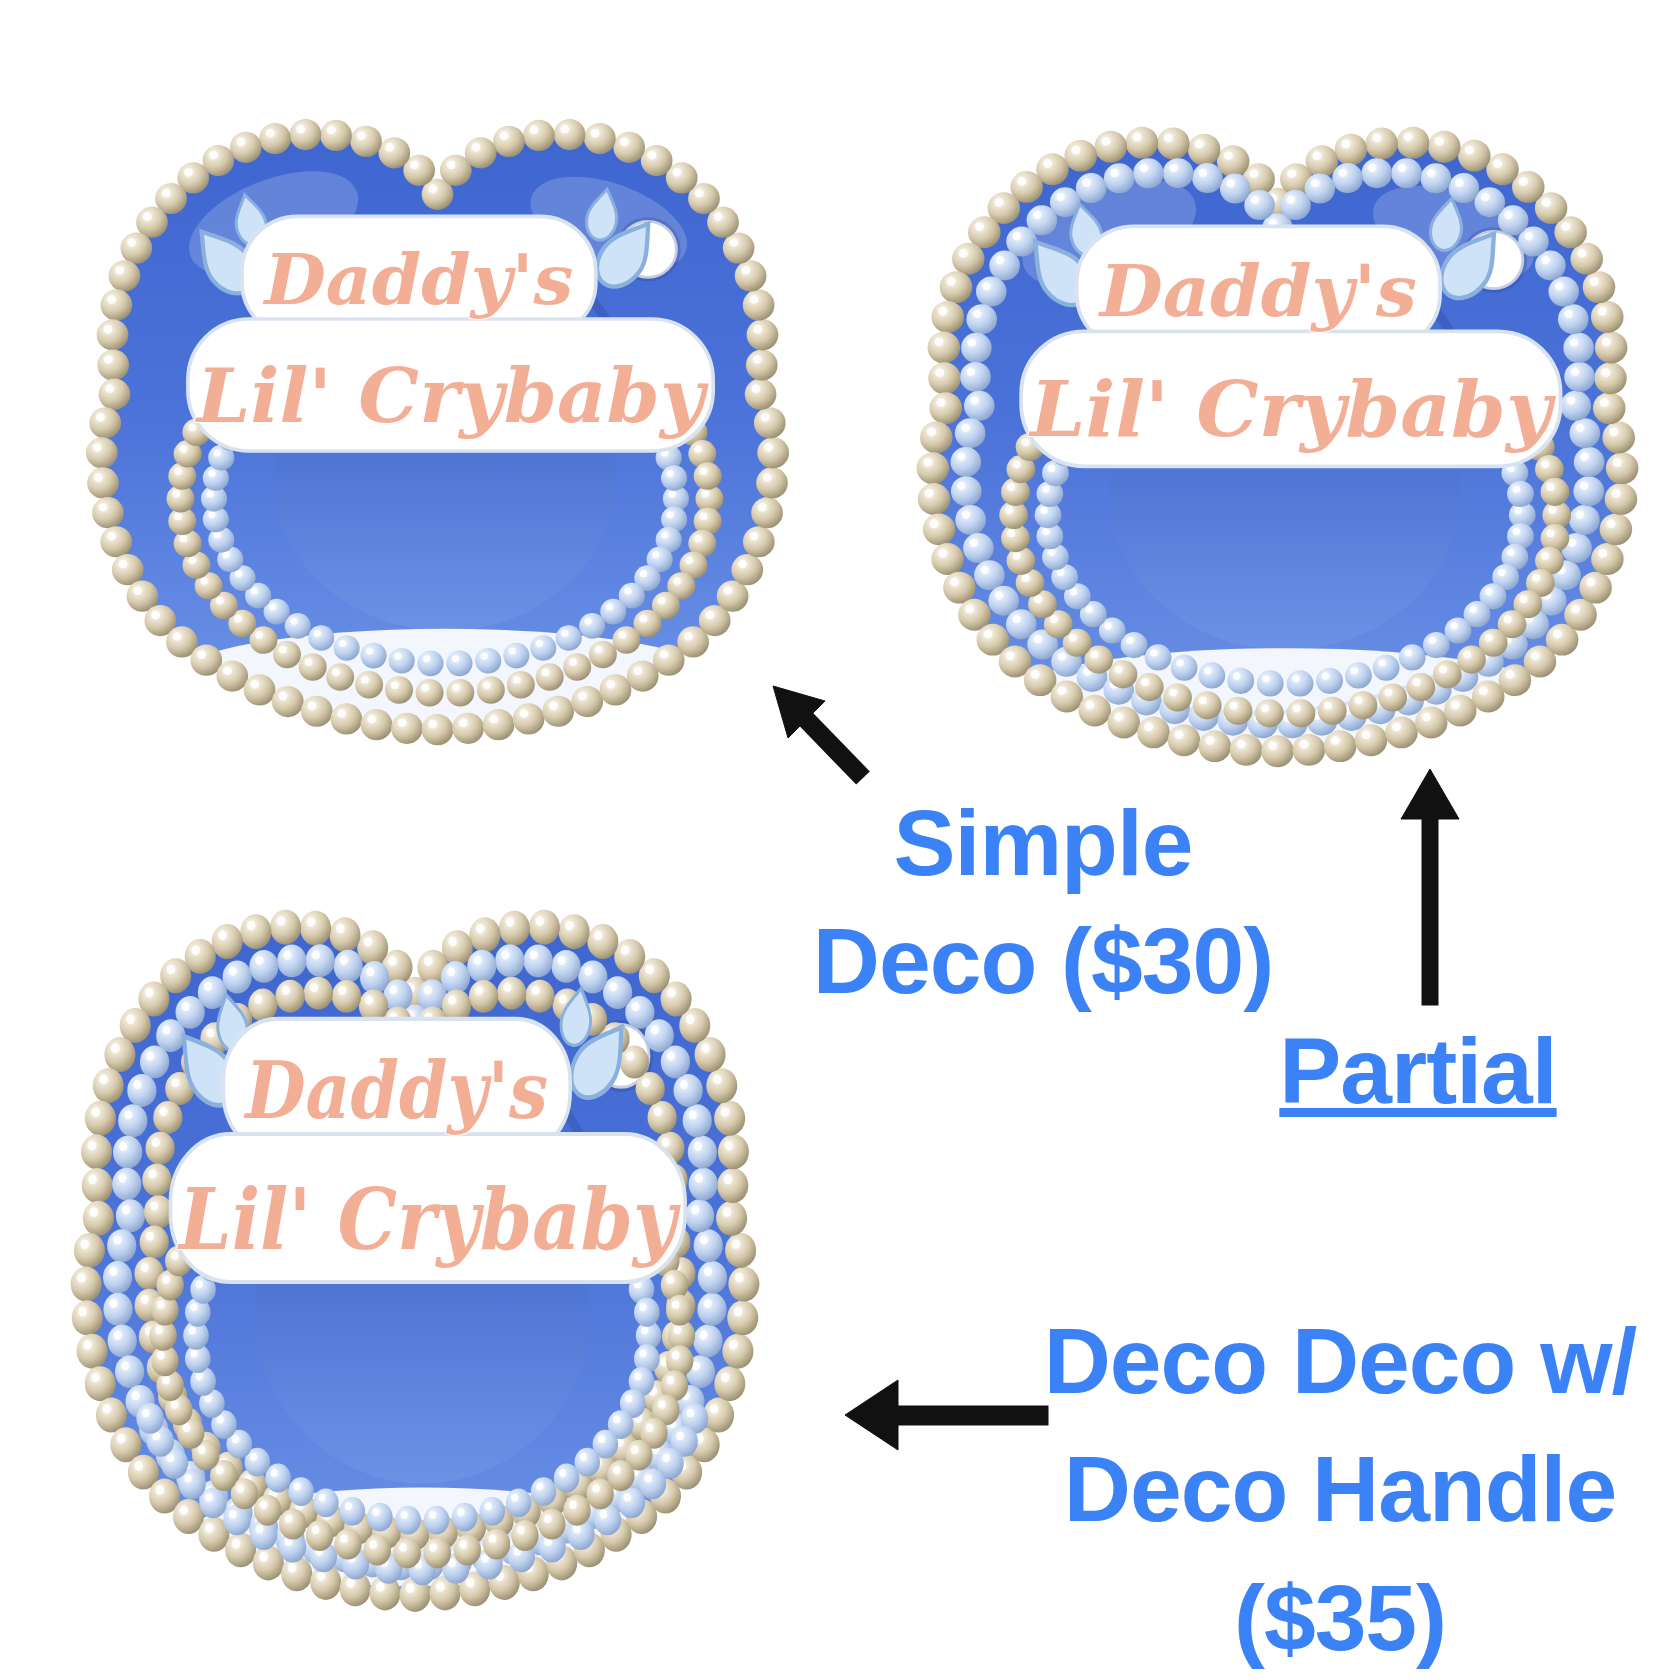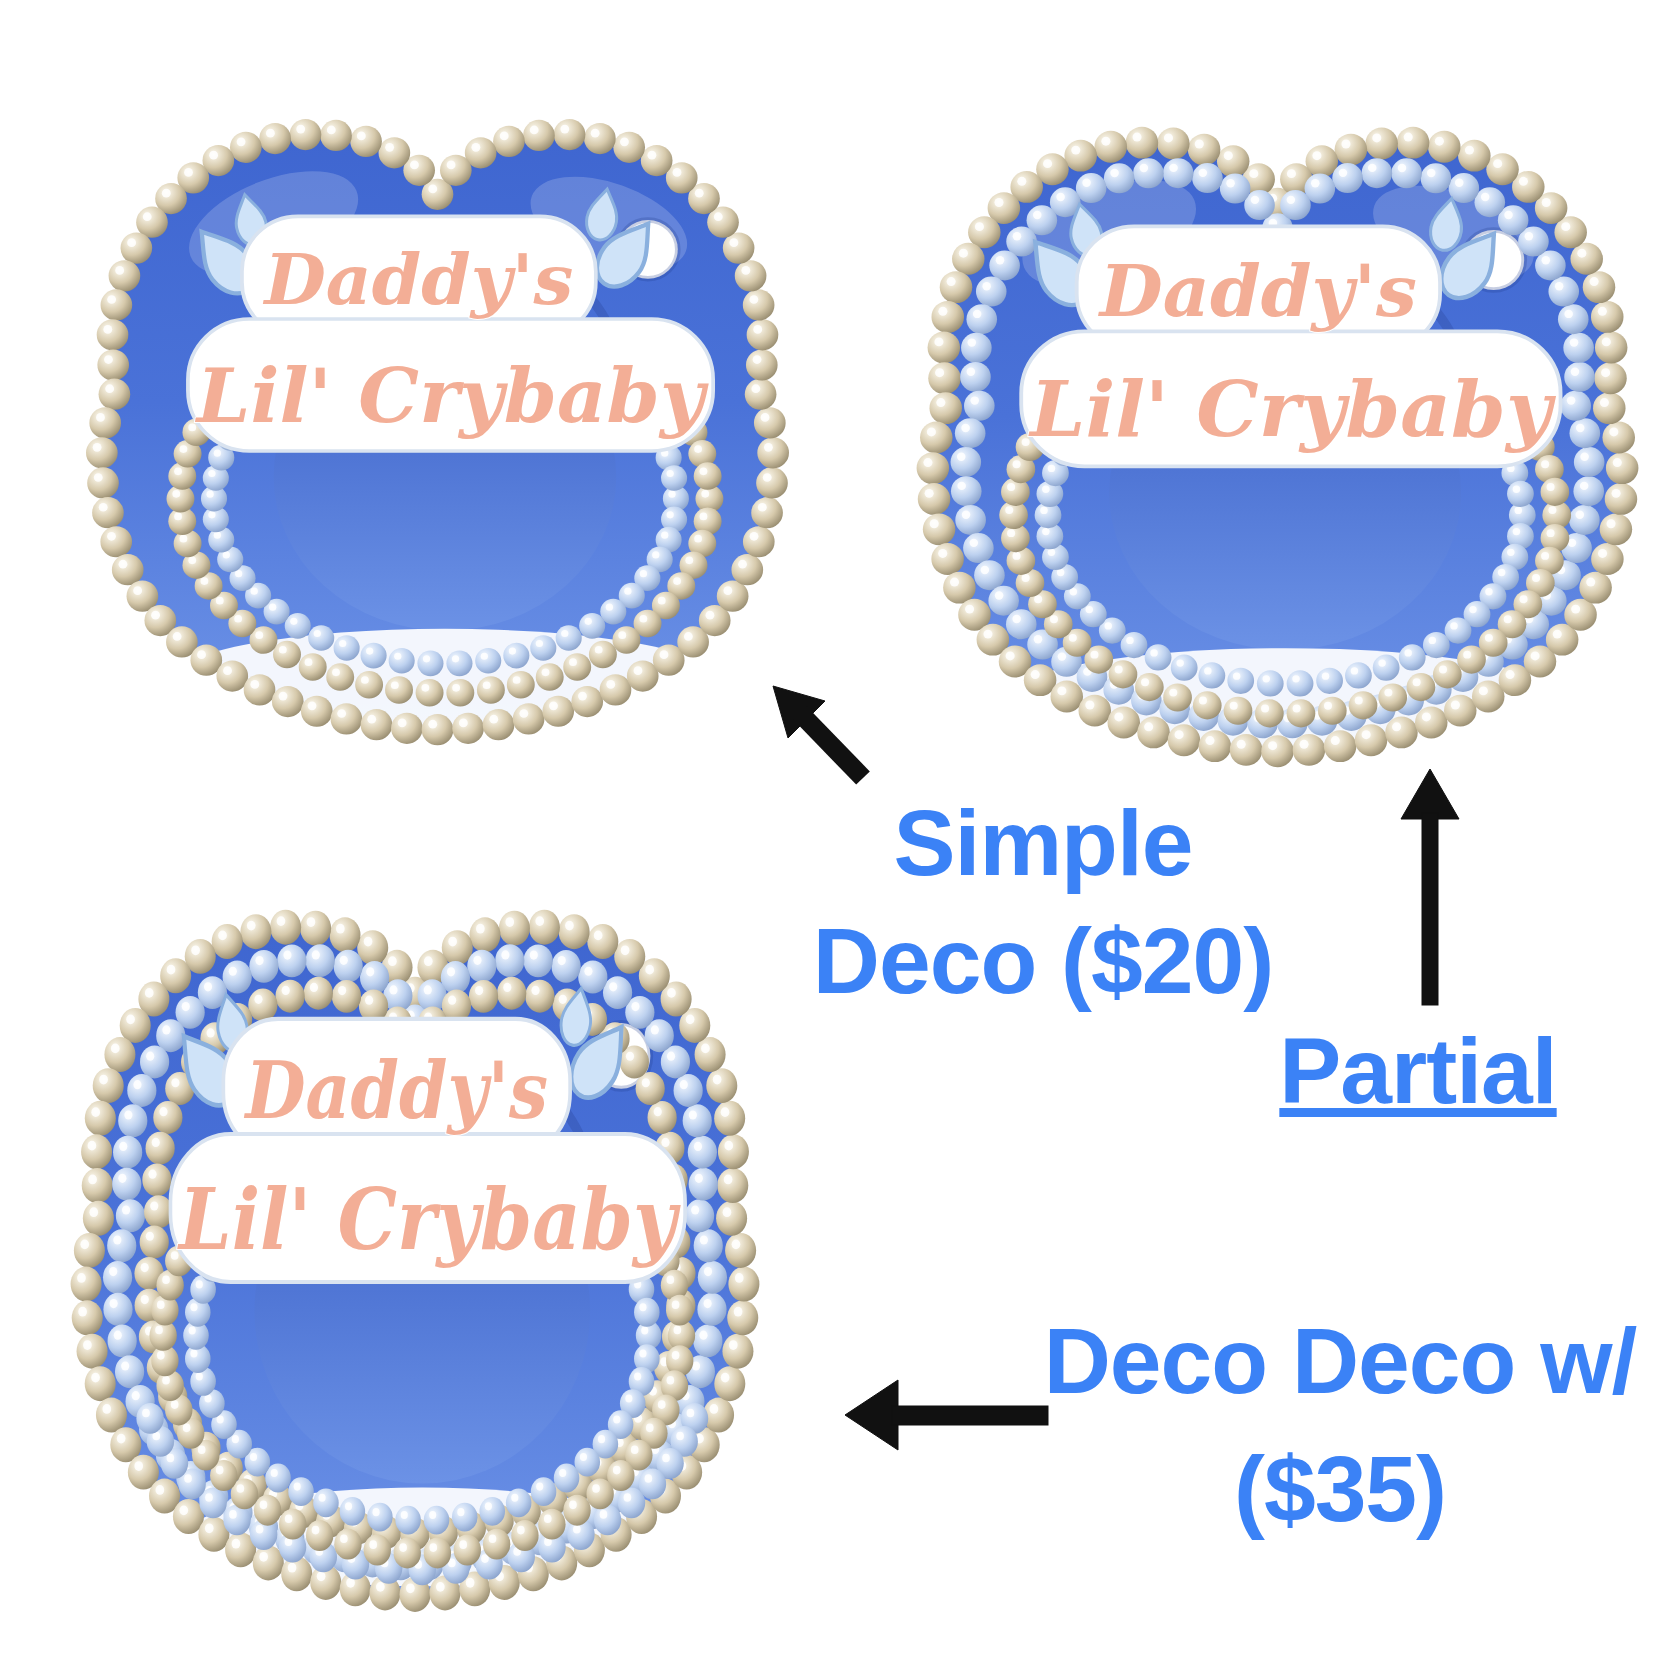--- a/index.html
+++ b/index.html
@@ -1624,25 +1624,26 @@
     <rect class="ink" x="27" y="48" width="16" height="192"></rect>
   </svg>
 
   <svg id="arrow-full" class="arrow" viewBox="0 0 215 86">
     <polygon class="ink" points="5,43 58,8 58,78"></polygon>
     <rect class="ink" x="52" y="34" width="156" height="19"></rect>
   </svg>
 
   <div id="label-simple" class="label">
     <div>Simple</div>
-    <div>Deco ($20)</div>
+    <div>Deco ($30)</div>
   </div>
 
   <div id="label-partial" class="label">
     <div>Partial</div>
   </div>
 
   <div id="label-full" class="label">
     <div>Deco Deco w/</div>
+    <div>Deco Handle</div>
     <div>($35)</div>
   </div>
 
 </div>
 
 </body></html>

